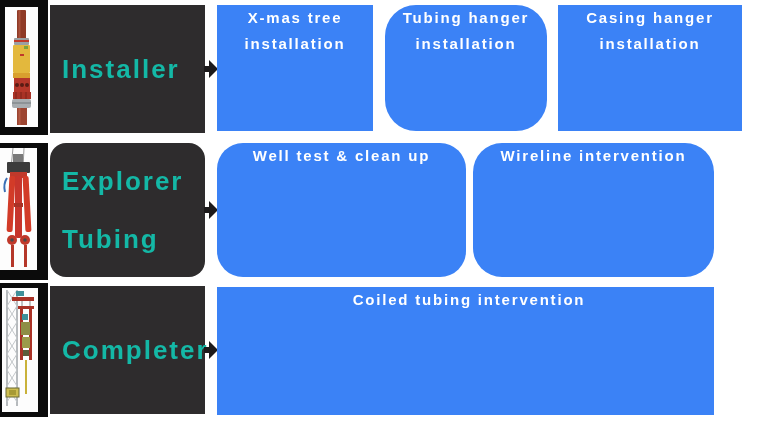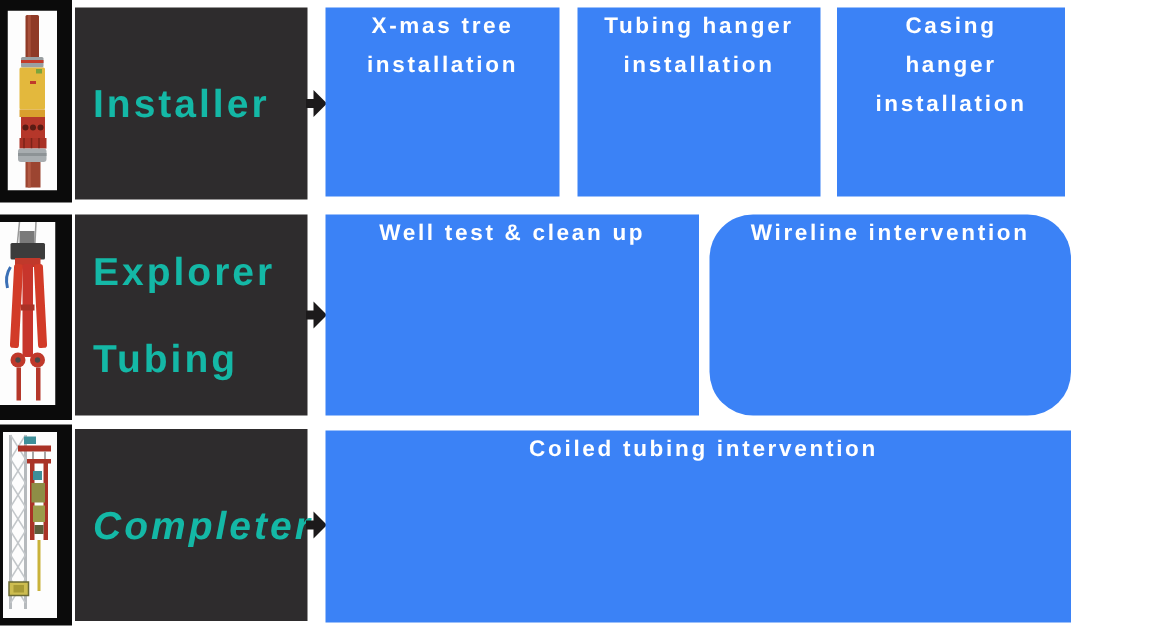--- a/index.html
+++ b/index.html
@@ -100,24 +100,24 @@
   </div>
 
   <svg class="arrow-icon" style="top:59px;" viewBox="0 0 14 20">
     <rect x="0" y="7" width="6" height="6" fill="#1c1a1b"></rect>
     <polygon points="5,1 14,10 5,19" fill="#1c1a1b"></polygon>
   </svg>
 
   <div class="task-box" style="top:5px; height:126px; left:217px; width:156px;">
     <span>X-mas tree installation</span>
   </div>
-  <div class="task-box" style="top:5px; height:126px; left:385px; width:162px;">
+  <div class="task-box" style="top:5px; height:126px; left:385px; width:162px;border-radius:31px;">
     <span>Tubing hanger installation</span>
   </div>
-  <div class="task-box" style="top:5px; height:126px; left:558px; width:152px;">
+  <div class="task-box" style="top:5px; height:126px; left:558px; width:184px;">
     <span>Casing hanger installation</span>
   </div>
 
   <div class="photo-strip" style="top:143px; height:137px;">
     <svg class="photo" style="left:0; top:5px;" width="37" height="122" viewBox="0 0 37 122">
       <rect width="37" height="122" fill="#fdfdfd"></rect>
       <line x1="13" y1="0" x2="11" y2="20" stroke="#9a9a9a" stroke-width="1"></line>
       <line x1="24" y1="0" x2="23" y2="20" stroke="#9a9a9a" stroke-width="1"></line>
       <rect x="13" y="6" width="10" height="8" fill="#7a7a7a"></rect>
       <rect x="7" y="14" width="23" height="11" rx="1" fill="#3c3c3c"></rect>
@@ -129,31 +129,31 @@
       <rect x="14" y="55" width="9" height="4" fill="#a93226"></rect>
       <circle cx="12" cy="92" r="5" fill="#c0392b"></circle>
       <circle cx="12" cy="92" r="1.8" fill="#4a4a4a"></circle>
       <circle cx="25" cy="92" r="5" fill="#c0392b"></circle>
       <circle cx="25" cy="92" r="1.8" fill="#4a4a4a"></circle>
       <rect x="11" y="97" width="3" height="22" fill="#b5372a"></rect>
       <rect x="24" y="97" width="3" height="22" fill="#b5372a"></rect>
     </svg>
   </div>
 
-  <div class="role-box two-line" style="top:143px; height:134px;">
+  <div class="role-box two-line" style="top:143px; height:134px;border-radius:16px;">
     <span class="line">Explorer</span>
     <span class="line">Tubing</span>
   </div>
 
   <svg class="arrow-icon" style="top:200px;" viewBox="0 0 14 20">
     <rect x="0" y="7" width="6" height="6" fill="#1c1a1b"></rect>
     <polygon points="5,1 14,10 5,19" fill="#1c1a1b"></polygon>
   </svg>
 
-  <div class="task-box" style="top:143px; height:134px; left:217px; width:249px;">
+  <div class="task-box" style="top:143px; height:134px; left:217px; width:249px;border-radius:26px;">
     <span>Well test &amp; clean up</span>
   </div>
   <div class="task-box" style="top:143px; height:134px; left:473px; width:241px;border-radius:29px;">
     <span>Wireline intervention</span>
   </div>
 
   <div class="photo-strip" style="top:283px; height:134px;">
     <svg class="photo" style="left:2px; top:5px;" width="36" height="124" viewBox="0 0 36 124">
       <rect width="36" height="124" fill="#fdfdfd"></rect>
       <line x1="5" y1="2" x2="5" y2="118" stroke="#b6babd" stroke-width="2"></line>
@@ -182,21 +182,21 @@
       <rect x="20" y="26" width="6" height="6" fill="#3e8f99"></rect>
       <rect x="19" y="34" width="9" height="13" fill="#8e8e46"></rect>
       <rect x="20" y="49" width="8" height="11" fill="#9b9b4a"></rect>
       <rect x="21" y="62" width="6" height="6" fill="#5c5c3a"></rect>
       <rect x="23" y="72" width="2" height="34" fill="#c9b23a"></rect>
       <rect x="4" y="100" width="13" height="9" fill="#cdbd50" stroke="#6a6a35" stroke-width="1"></rect>
       <rect x="7" y="102" width="7" height="5" fill="#a79a35"></rect>
     </svg>
   </div>
 
-  <div class="role-box" style="top:286px; height:128px;font-style:italic;">
+  <div class="role-box" style="top:286px; height:128px;">
     <span class="line">Completer</span>
   </div>
 
   <svg class="arrow-icon" style="top:340px;" viewBox="0 0 14 20">
     <rect x="0" y="7" width="6" height="6" fill="#1c1a1b"></rect>
     <polygon points="5,1 14,10 5,19" fill="#1c1a1b"></polygon>
   </svg>
 
   <div class="task-box" style="top:287px; height:128px; left:217px; width:497px;padding-left:21px;">
     <span>Coiled tubing intervention</span>

